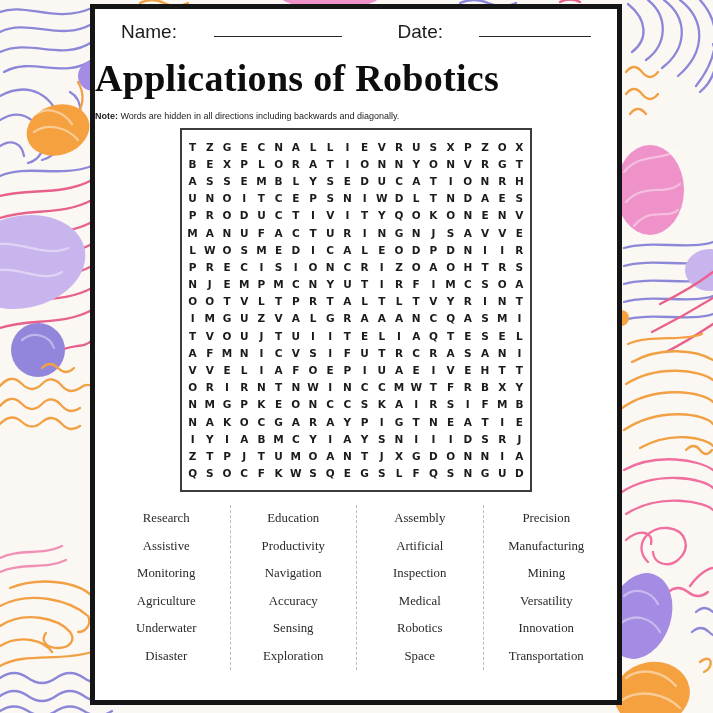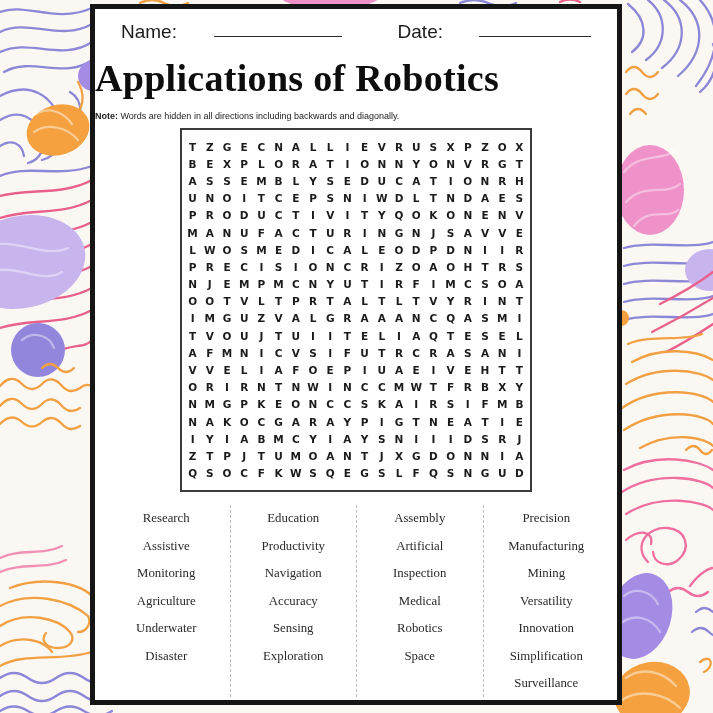--- a/index.html
+++ b/index.html
@@ -623,17 +623,16 @@
         <div class="word">Medical</div>
         <div class="word">Robotics</div>
         <div class="word">Space</div>
       </div>
     <div class="wcol">
         <div class="word">Precision</div>
         <div class="word">Manufacturing</div>
         <div class="word">Mining</div>
         <div class="word">Versatility</div>
         <div class="word">Innovation</div>
-        <div class="word">Simplification</div>
-        <div class="word">Surveillance</div>
+        <div class="word">Transportation</div>
       </div>
   </div>
 </div>
 
 </body></html>

